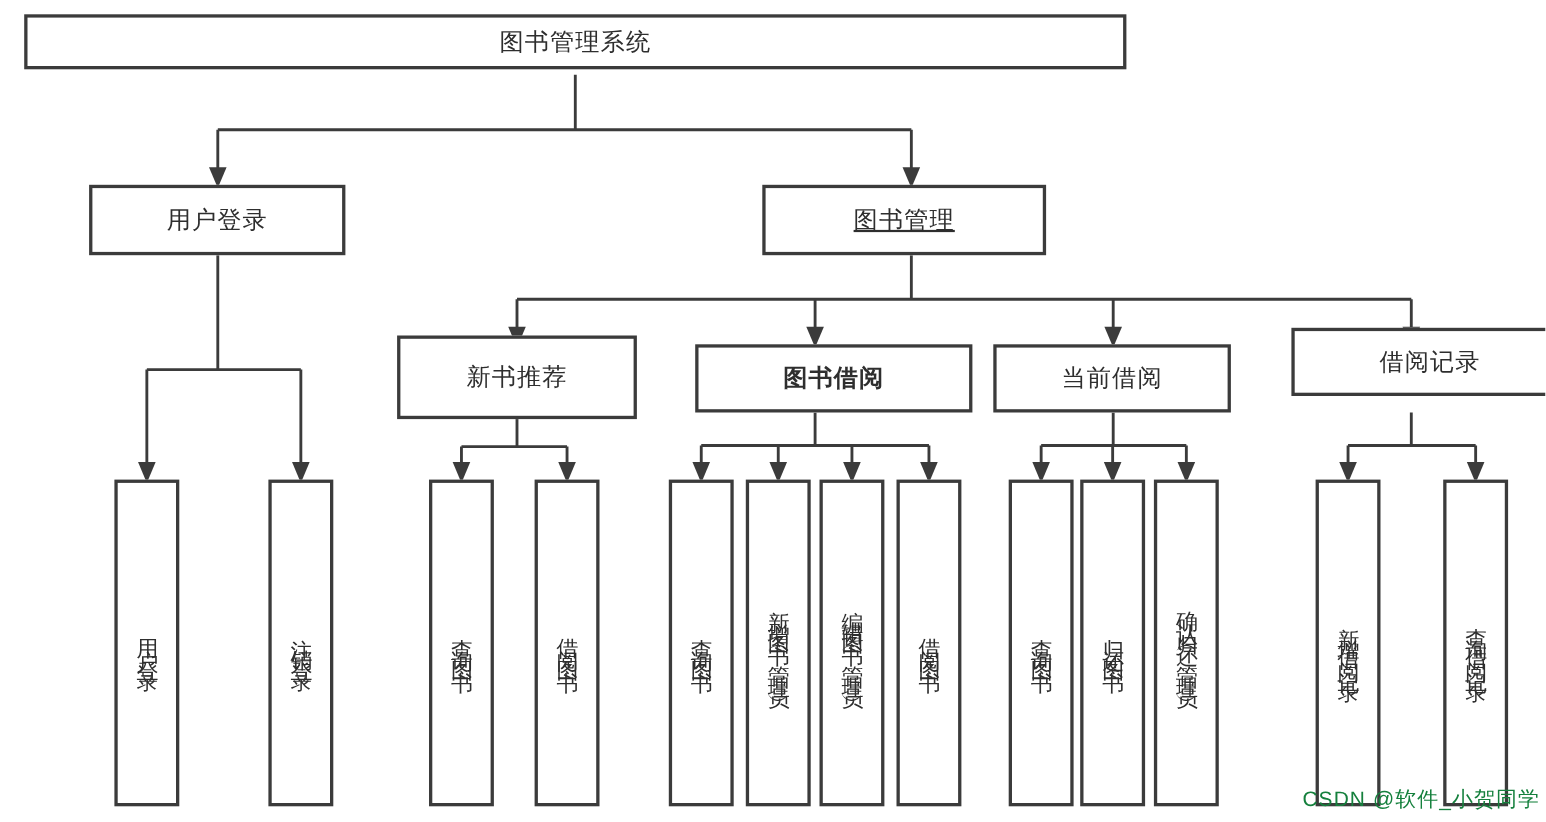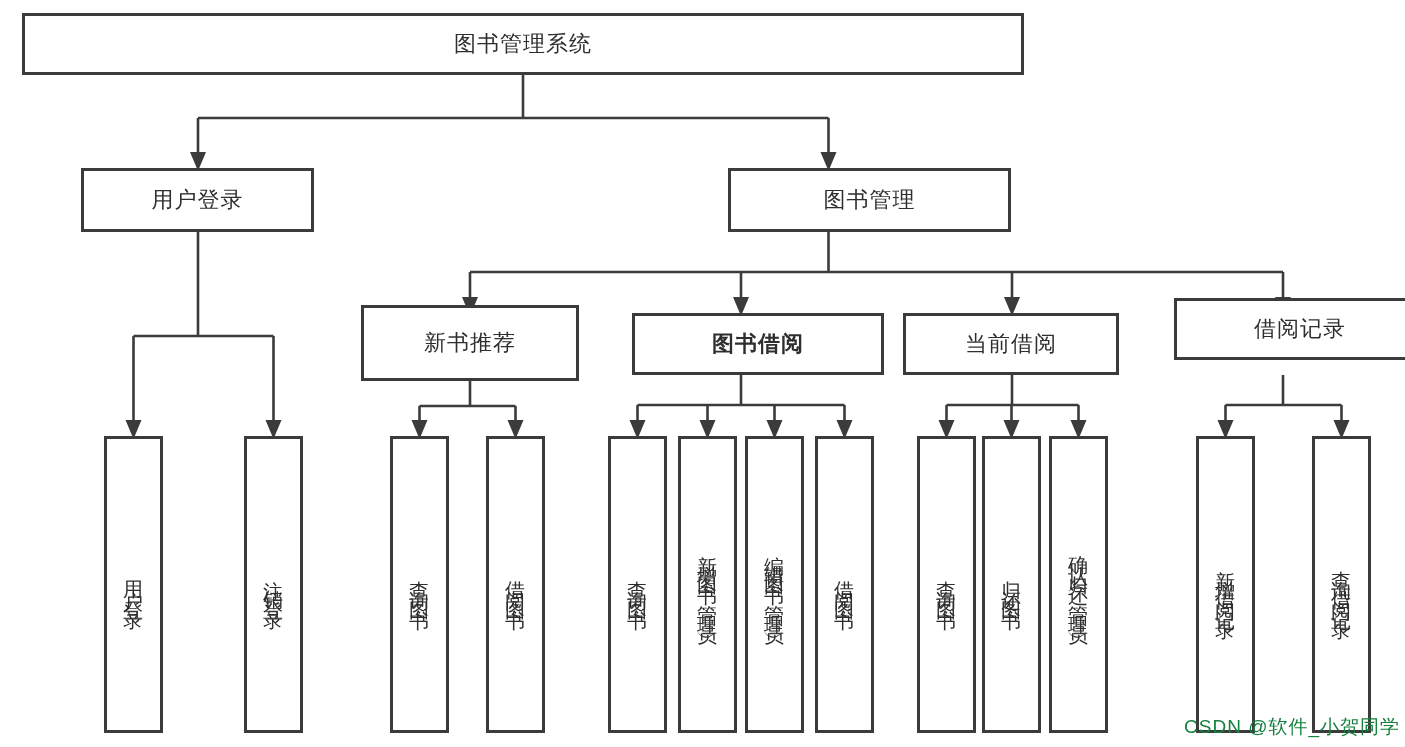--- a/index.html
+++ b/index.html
@@ -85,28 +85,28 @@
       <polygon points="766.5,420 782.5,420 774.5,439"></polygon>
       <polygon points="836.5,420 852.5,420 844.5,439"></polygon>
       <polygon points="938.5,420 954.5,420 946.5,439"></polygon>
       <polygon points="1003.5,420 1019.5,420 1011.5,439"></polygon>
       <polygon points="1070.5,420 1086.5,420 1078.5,439"></polygon>
       <polygon points="1217.5,420 1233.5,420 1225.5,439"></polygon>
       <polygon points="1333.5,420 1349.5,420 1341.5,439"></polygon>
     </g>
   </svg>
 
-  <div class="node h-node" style="left:22px; top:13px; width:1002px; height:62px;">
+  <div class="node h-node" style="left:22px; top:13px; width:1002px; height:50px;">
     <span>图书管理系统</span>
   </div>
 
   <div class="node h-node" style="left:81px; top:168px; width:233px; height:64px;">
     <span>用户登录</span>
   </div>
-  <div class="node h-node" style="left:728px; top:168px; width:283px; height:64px;">
+  <div class="node h-node" style="left:693px; top:168px; width:258px; height:64px;text-decoration:underline;">
     <span>图书管理</span>
   </div>
 
   <div class="node h-node" style="left:361px; top:305px; width:218px; height:76px;">
     <span>新书推荐</span>
   </div>
   <div class="node h-node" style="left:632px; top:313px; width:252px; height:62px;font-weight:bold;">
     <span>图书借阅</span>
   </div>
   <div class="node h-node" style="left:903px; top:313px; width:216px; height:62px;">

